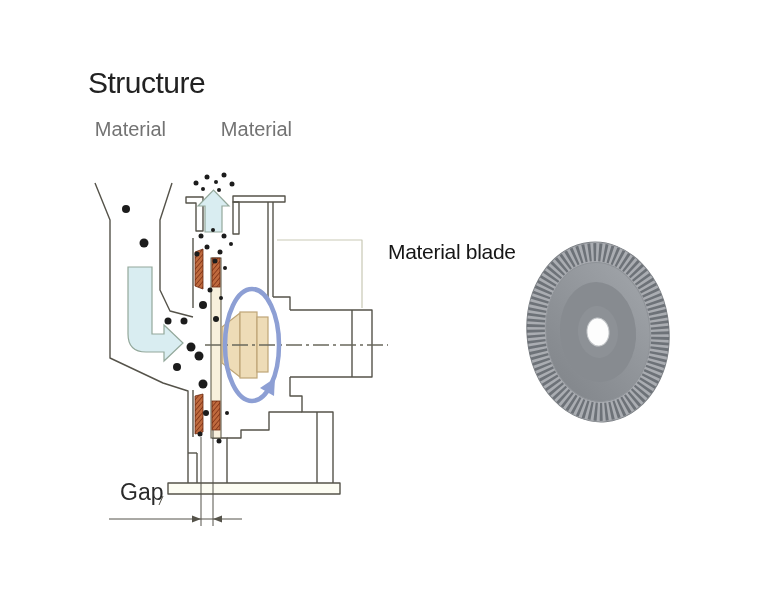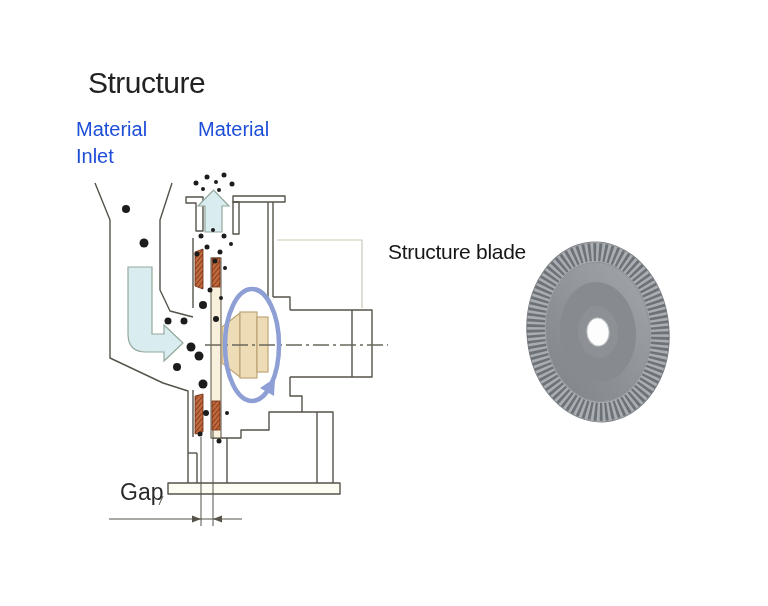--- a/index.html
+++ b/index.html
@@ -2,21 +2,21 @@
 <html><head>
 <meta charset="utf-8">
 <style>
   html,body{margin:0;padding:0;background:#ffffff;}
   #slide{
     position:relative;width:768px;height:606px;background:#ffffff;overflow:hidden;
     font-family:"Liberation Sans",sans-serif;color:#1f1f1f;
   }
   .txt{position:absolute;white-space:nowrap;}
   #title{left:88px;top:66px;font-size:30px;letter-spacing:-0.5px;color:#222;}
-  .io-label{position:absolute;top:116px;font-size:20px;line-height:27px;text-align:left;color:#1d4ed8;}
+  .io-label{position:absolute;top:116px;font-size:20px;line-height:27px;text-align:right;color:#737373;}
   #inlet-label{left:76px;width:90px;}
   #outlet-label{left:198px;width:94px;}
   #blade-label{left:388px;top:240px;font-size:21px;letter-spacing:-0.3px;color:#161616;}
   #gap-label{left:120px;top:479px;font-size:23px;color:#2a2a2a;}
   svg{position:absolute;left:0;top:0;}
 </style>
 </head>
 <body>
 
 <div id="slide">
@@ -150,24 +150,23 @@
       <ellipse rx="38" ry="50" fill="#878b90"></ellipse>
       <ellipse rx="20" ry="26" fill="#8d9196"></ellipse>
       <ellipse rx="11" ry="14" fill="#fdfdfd" stroke="#c4c7ca" stroke-width="1"></ellipse>
     </g>
   </svg>
 
   <div class="txt" id="title">Structure</div>
 
   <div class="io-label" id="inlet-label">
     <div>Material</div>
-    <div>Inlet</div>
   </div>
 
   <div class="io-label" id="outlet-label">
     <div>Material</div>
   </div>
 
-  <div class="txt" id="blade-label">Structure blade</div>
+  <div class="txt" id="blade-label">Material blade</div>
 
   <div class="txt" id="gap-label">Gap</div>
 
 </div>
 
 </body></html>

